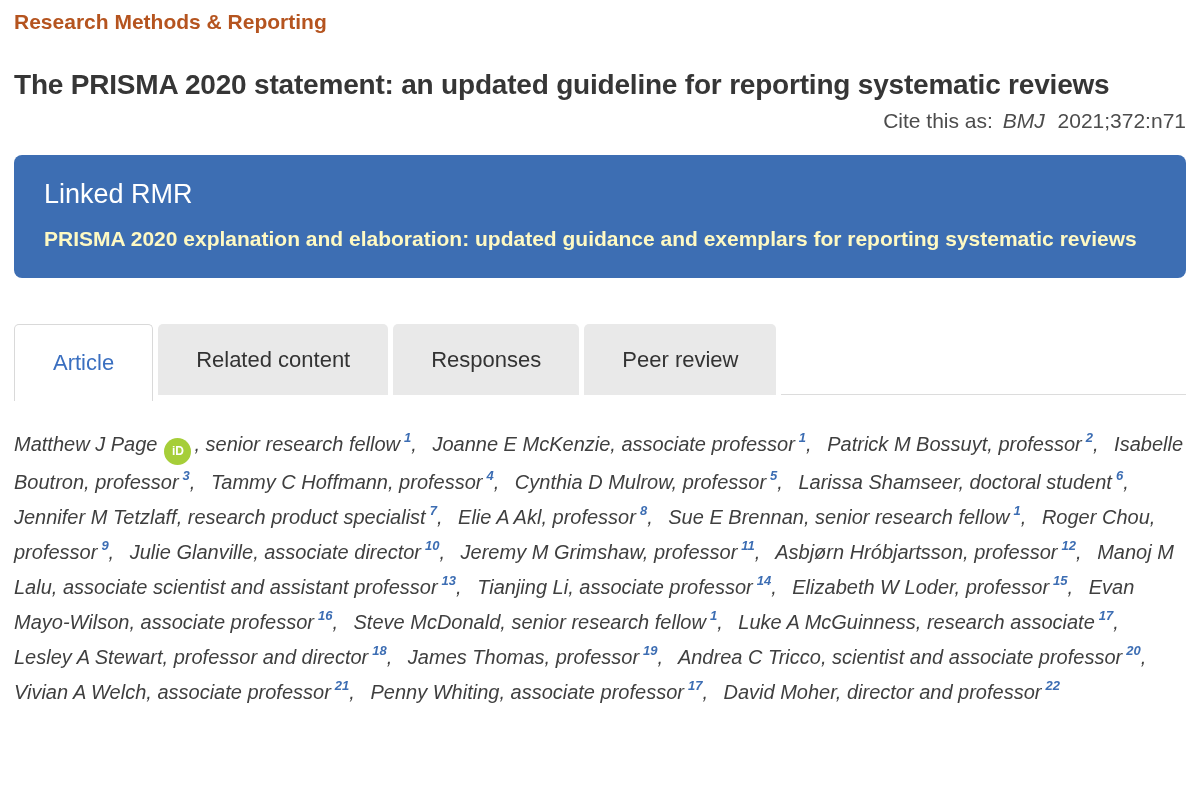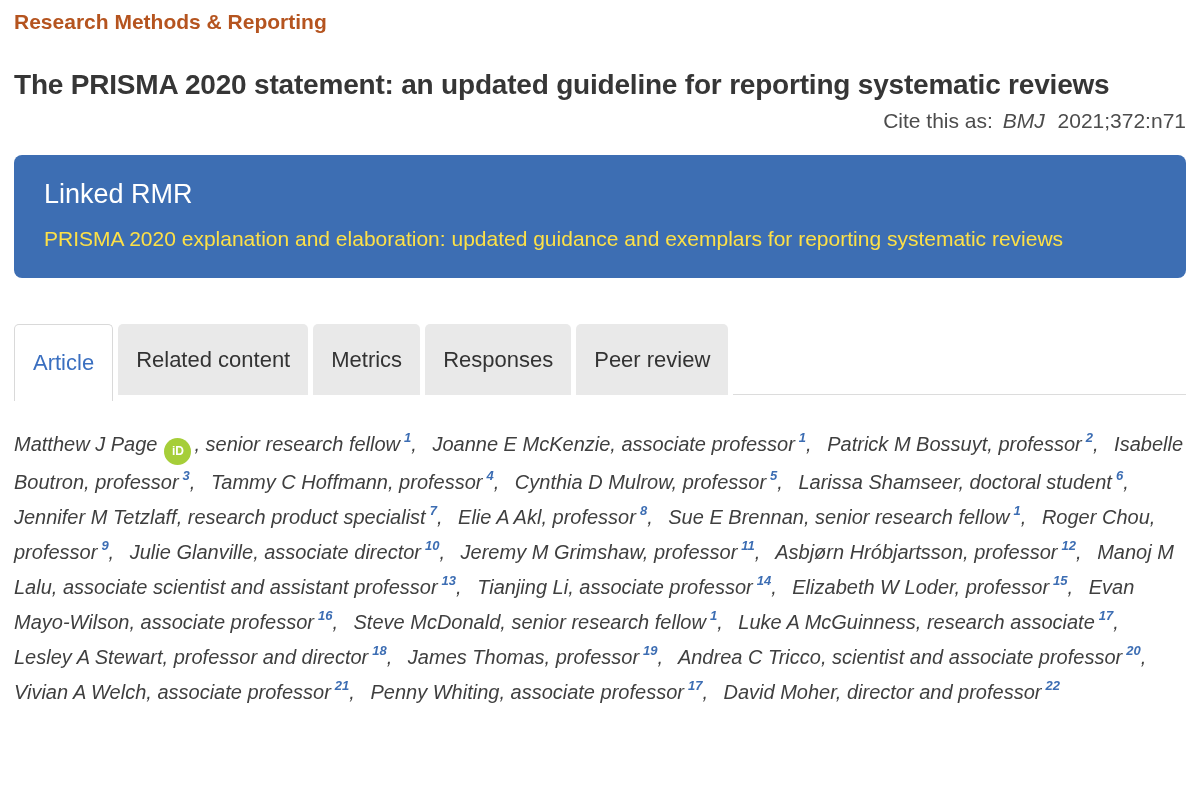--- a/index.html
+++ b/index.html
@@ -31,27 +31,27 @@
 
   .linked-box {
     margin-top: 22px; background: #3d6eb3; border-radius: 8px;
     padding: 24px 30px 26px 30px; color: #ffffff;
   }
   .linked-box h2 {
     margin: 0; font-size: 27px; font-weight: 400; line-height: 30px; color: #ffffff;
   }
   .linked-box a {
     display: block; margin-top: 17px; font-size: 21px; line-height: 26px;
-    color: #fde047; text-decoration: none; cursor: pointer; font-weight: 400;
+    color: #fef9c3; text-decoration: none; cursor: pointer; font-weight: 700;
   }
 
   .tab-bar { margin-top: 46px; display: flex; align-items: flex-start; }
   .tab {
     background: #e9e9e9; color: #333333; font-size: 22px;
-    height: 71px; padding: 0 18px; margin-right: 5px;
+    height: 71px; padding: 0 38px; margin-right: 5px;
     display: flex; align-items: center; justify-content: center;
     border-radius: 5px 5px 0 0; cursor: pointer; white-space: nowrap;
   }
   .tab.active {
     background: #ffffff; color: #3a6fc0;
     border: 1px solid #d9d9d9; border-bottom: none;
     height: 77px; align-items: center;
   }
   .tab-spacer { flex: 1; height: 71px; border-bottom: 1px solid #dcdcdc; }
 
@@ -91,21 +91,20 @@
   </p>
 
   <section class="linked-box">
     <h2>Linked RMR</h2>
     <a href="#">PRISMA 2020 explanation and elaboration: updated guidance and exemplars for reporting systematic reviews</a>
   </section>
 
   <nav class="tab-bar" id="tabbar">
       <div class="tab active">Article</div>
       <div class="tab">Related content</div>
-      <div class="tab">Metrics</div>
       <div class="tab">Responses</div>
       <div class="tab">Peer review</div>
       <div class="tab-spacer"></div>
     </nav>
 
   <p class="author-list" id="authors"><span class="author"><span class="a-name">Matthew J Page</span><span class="orcid">iD</span><span>, senior research fellow</span><sup class="aff">1</sup></span><span class="sep">, </span> <span class="author"><span class="a-name">Joanne E McKenzie</span><span>, associate professor</span><sup class="aff">1</sup></span><span class="sep">, </span> <span class="author"><span class="a-name">Patrick M Bossuyt</span><span>, professor</span><sup class="aff">2</sup></span><span class="sep">, </span> <span class="author"><span class="a-name">Isabelle Boutron</span><span>, professor</span><sup class="aff">3</sup></span><span class="sep">, </span> <span class="author"><span class="a-name">Tammy C Hoffmann</span><span>, professor</span><sup class="aff">4</sup></span><span class="sep">, </span> <span class="author"><span class="a-name">Cynthia D Mulrow</span><span>, professor</span><sup class="aff">5</sup></span><span class="sep">, </span> <span class="author"><span class="a-name">Larissa Shamseer</span><span>, doctoral student</span><sup class="aff">6</sup></span><span class="sep">, </span> <span class="author"><span class="a-name">Jennifer M Tetzlaff</span><span>, research product specialist</span><sup class="aff">7</sup></span><span class="sep">, </span> <span class="author"><span class="a-name">Elie A Akl</span><span>, professor</span><sup class="aff">8</sup></span><span class="sep">, </span> <span class="author"><span class="a-name">Sue E Brennan</span><span>, senior research fellow</span><sup class="aff">1</sup></span><span class="sep">, </span> <span class="author"><span class="a-name">Roger Chou</span><span>, professor</span><sup class="aff">9</sup></span><span class="sep">, </span> <span class="author"><span class="a-name">Julie Glanville</span><span>, associate director</span><sup class="aff">10</sup></span><span class="sep">, </span> <span class="author"><span class="a-name">Jeremy M Grimshaw</span><span>, professor</span><sup class="aff">11</sup></span><span class="sep">, </span> <span class="author"><span class="a-name">Asbjørn Hróbjartsson</span><span>, professor</span><sup class="aff">12</sup></span><span class="sep">, </span> <span class="author"><span class="a-name">Manoj M Lalu</span><span>, associate scientist and assistant professor</span><sup class="aff">13</sup></span><span class="sep">, </span> <span class="author"><span class="a-name">Tianjing Li</span><span>, associate professor</span><sup class="aff">14</sup></span><span class="sep">, </span> <span class="author"><span class="a-name">Elizabeth W Loder</span><span>, professor</span><sup class="aff">15</sup></span><span class="sep">, </span> <span class="author"><span class="a-name">Evan Mayo-Wilson</span><span>, associate professor</span><sup class="aff">16</sup></span><span class="sep">, </span> <span class="author"><span class="a-name">Steve McDonald</span><span>, senior research fellow</span><sup class="aff">1</sup></span><span class="sep">, </span> <span class="author"><span class="a-name">Luke A McGuinness</span><span>, research associate</span><sup class="aff">17</sup></span><span class="sep">, </span> <span class="author"><span class="a-name">Lesley A Stewart</span><span>, professor and director</span><sup class="aff">18</sup></span><span class="sep">, </span> <span class="author"><span class="a-name">James Thomas</span><span>, professor</span><sup class="aff">19</sup></span><span class="sep">, </span> <span class="author"><span class="a-name">Andrea C Tricco</span><span>, scientist and associate professor</span><sup class="aff">20</sup></span><span class="sep">, </span> <span class="author"><span class="a-name">Vivian A Welch</span><span>, associate professor</span><sup class="aff">21</sup></span><span class="sep">, </span> <span class="author"><span class="a-name">Penny Whiting</span><span>, associate professor</span><sup class="aff">17</sup></span><span class="sep">, </span> <span class="author"><span class="a-name">David Moher</span><span>, director and professor</span><sup class="aff">22</sup></span></p>
 
 </div>
 
 </body></html>

